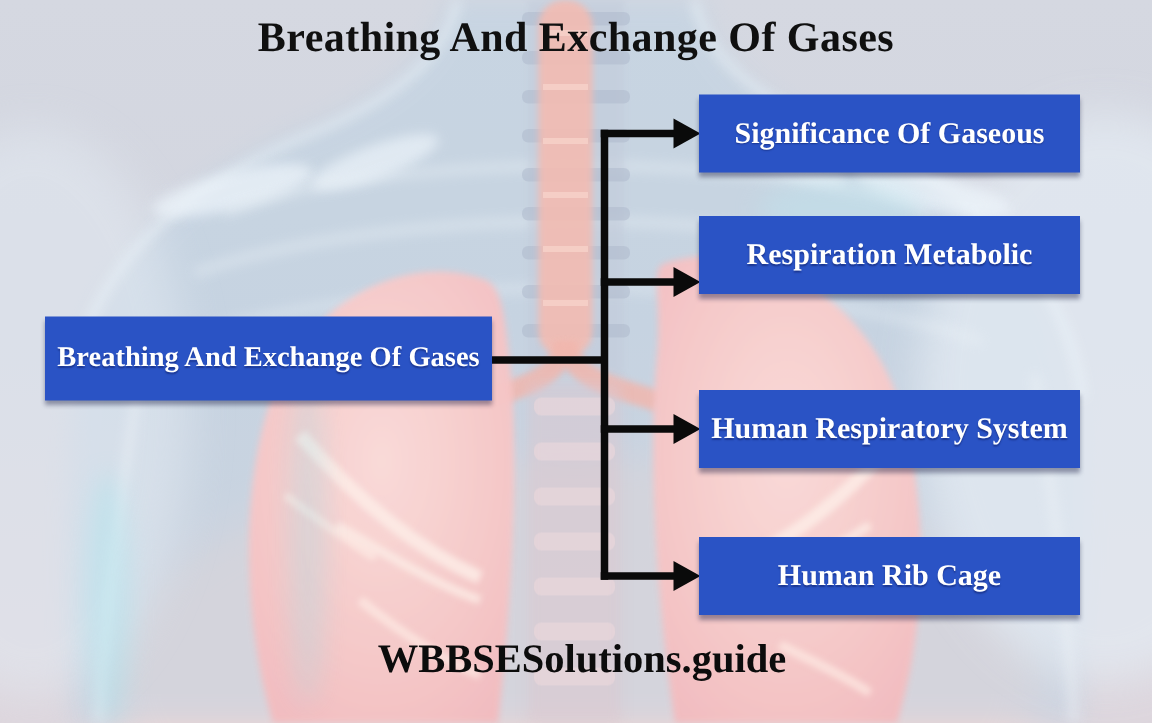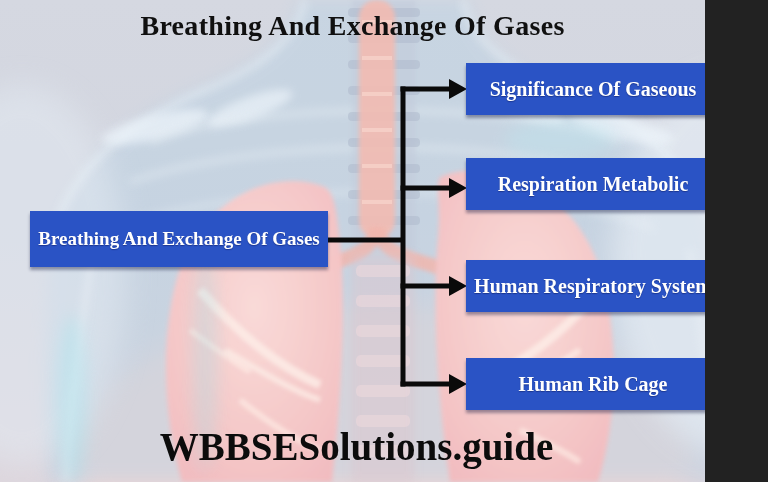--- a/index.html
+++ b/index.html
@@ -3,46 +3,46 @@
 <meta charset="utf-8">
 <style>
   :root{
     --node-fill:#2a53c5;
     --node-text:#ffffff;
     --connector:#0a0a0a;
     --ink:#101010;
   }
   html,body{margin:0;padding:0;background:#222;}
   .stage{
-    position:relative;width:705px;height:482px;overflow:hidden;
+    position:relative;width:768px;height:482px;overflow:hidden;
     font-family:"Liberation Serif",serif;background:#d4d7df;
   }
   .stage svg.bg{position:absolute;inset:0;display:block;}
   .title{
     position:absolute;top:10px;left:0;right:0;margin:0;
     text-align:center;font-size:28px;font-weight:700;color:var(--ink);
     letter-spacing:.3px;
   }
   .node{
     position:absolute;display:flex;align-items:center;justify-content:center;
     background:var(--node-fill);color:var(--node-text);
     font-weight:700;text-align:center;
     box-shadow:0 3px 3px rgba(15,20,60,.40);
     text-shadow:0 1px 1px rgba(10,20,80,.45);
   }
   .node.root{left:30px;top:211px;width:298px;height:56px;font-size:19px;}
   .node.branch{left:466px;width:254px;height:52px;font-size:20px;}
   .node.b0{top:63px;font-family:Liberation Serif, serif;}
-  .node.b1{top:158px;}
+  .node.b1{top:144px;}
   .node.b2{top:260px;}
   .node.b3{top:358px;}
   .connectors{position:absolute;inset:0;pointer-events:none;}
   .watermark{
     position:absolute;top:424px;left:16px;right:8px;margin:0;
-    text-align:center;font-size:39px;font-weight:700;color:#0c0c0c;
+    text-align:center;font-size:27px;font-weight:700;color:#0c0c0c;
   }
 </style>
 </head>
 <body>
 
 <div class="stage">
 
   <svg class="bg" width="768" height="482" viewBox="0 0 768 482" aria-hidden="true">
     <defs>
       <linearGradient id="gBase" x1="0" y1="0" x2="0" y2="1">

